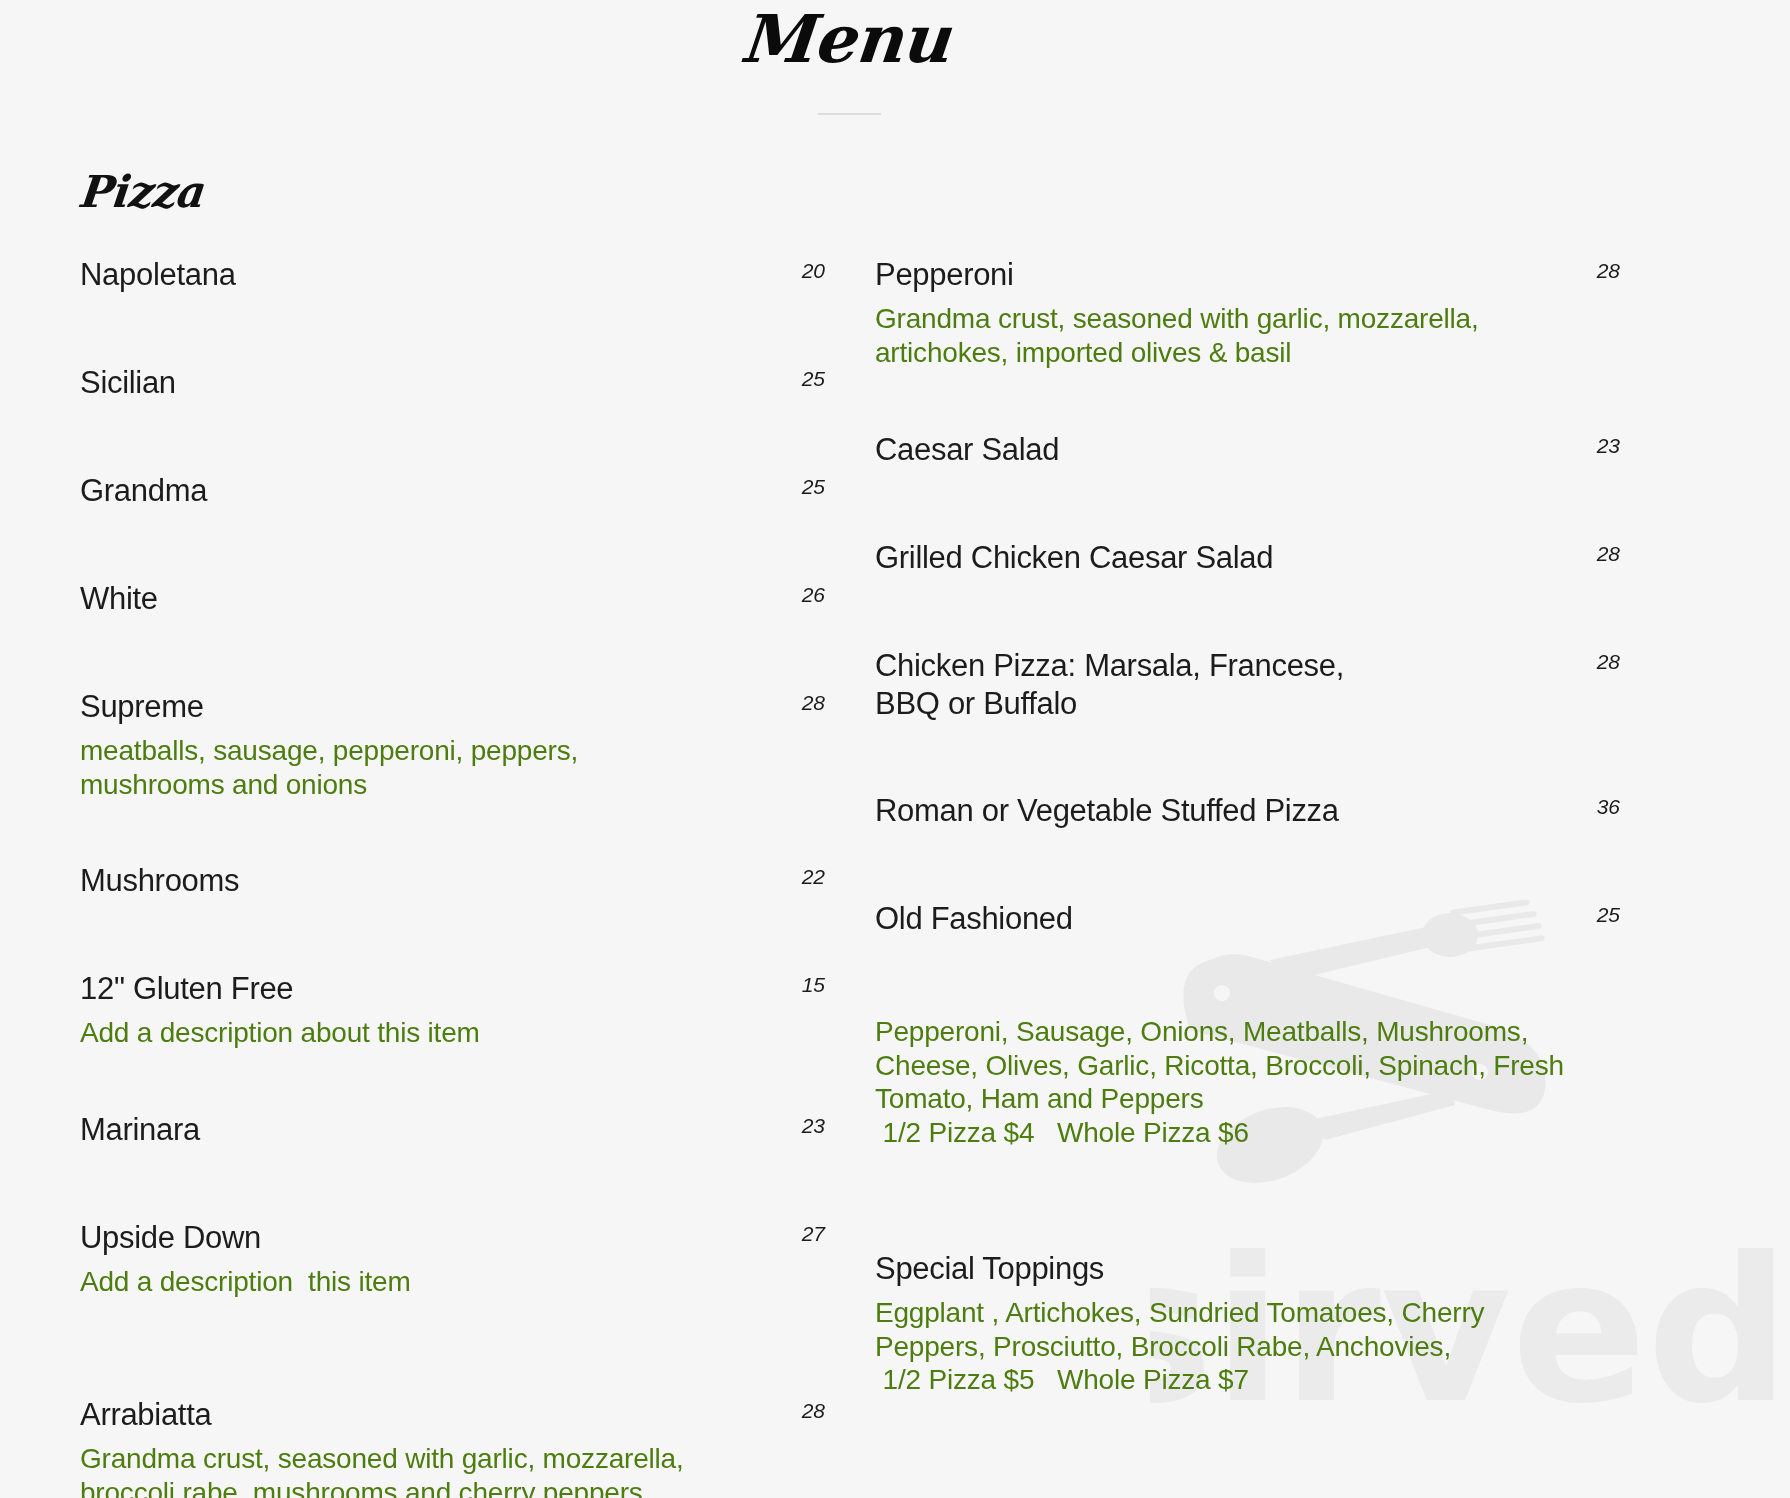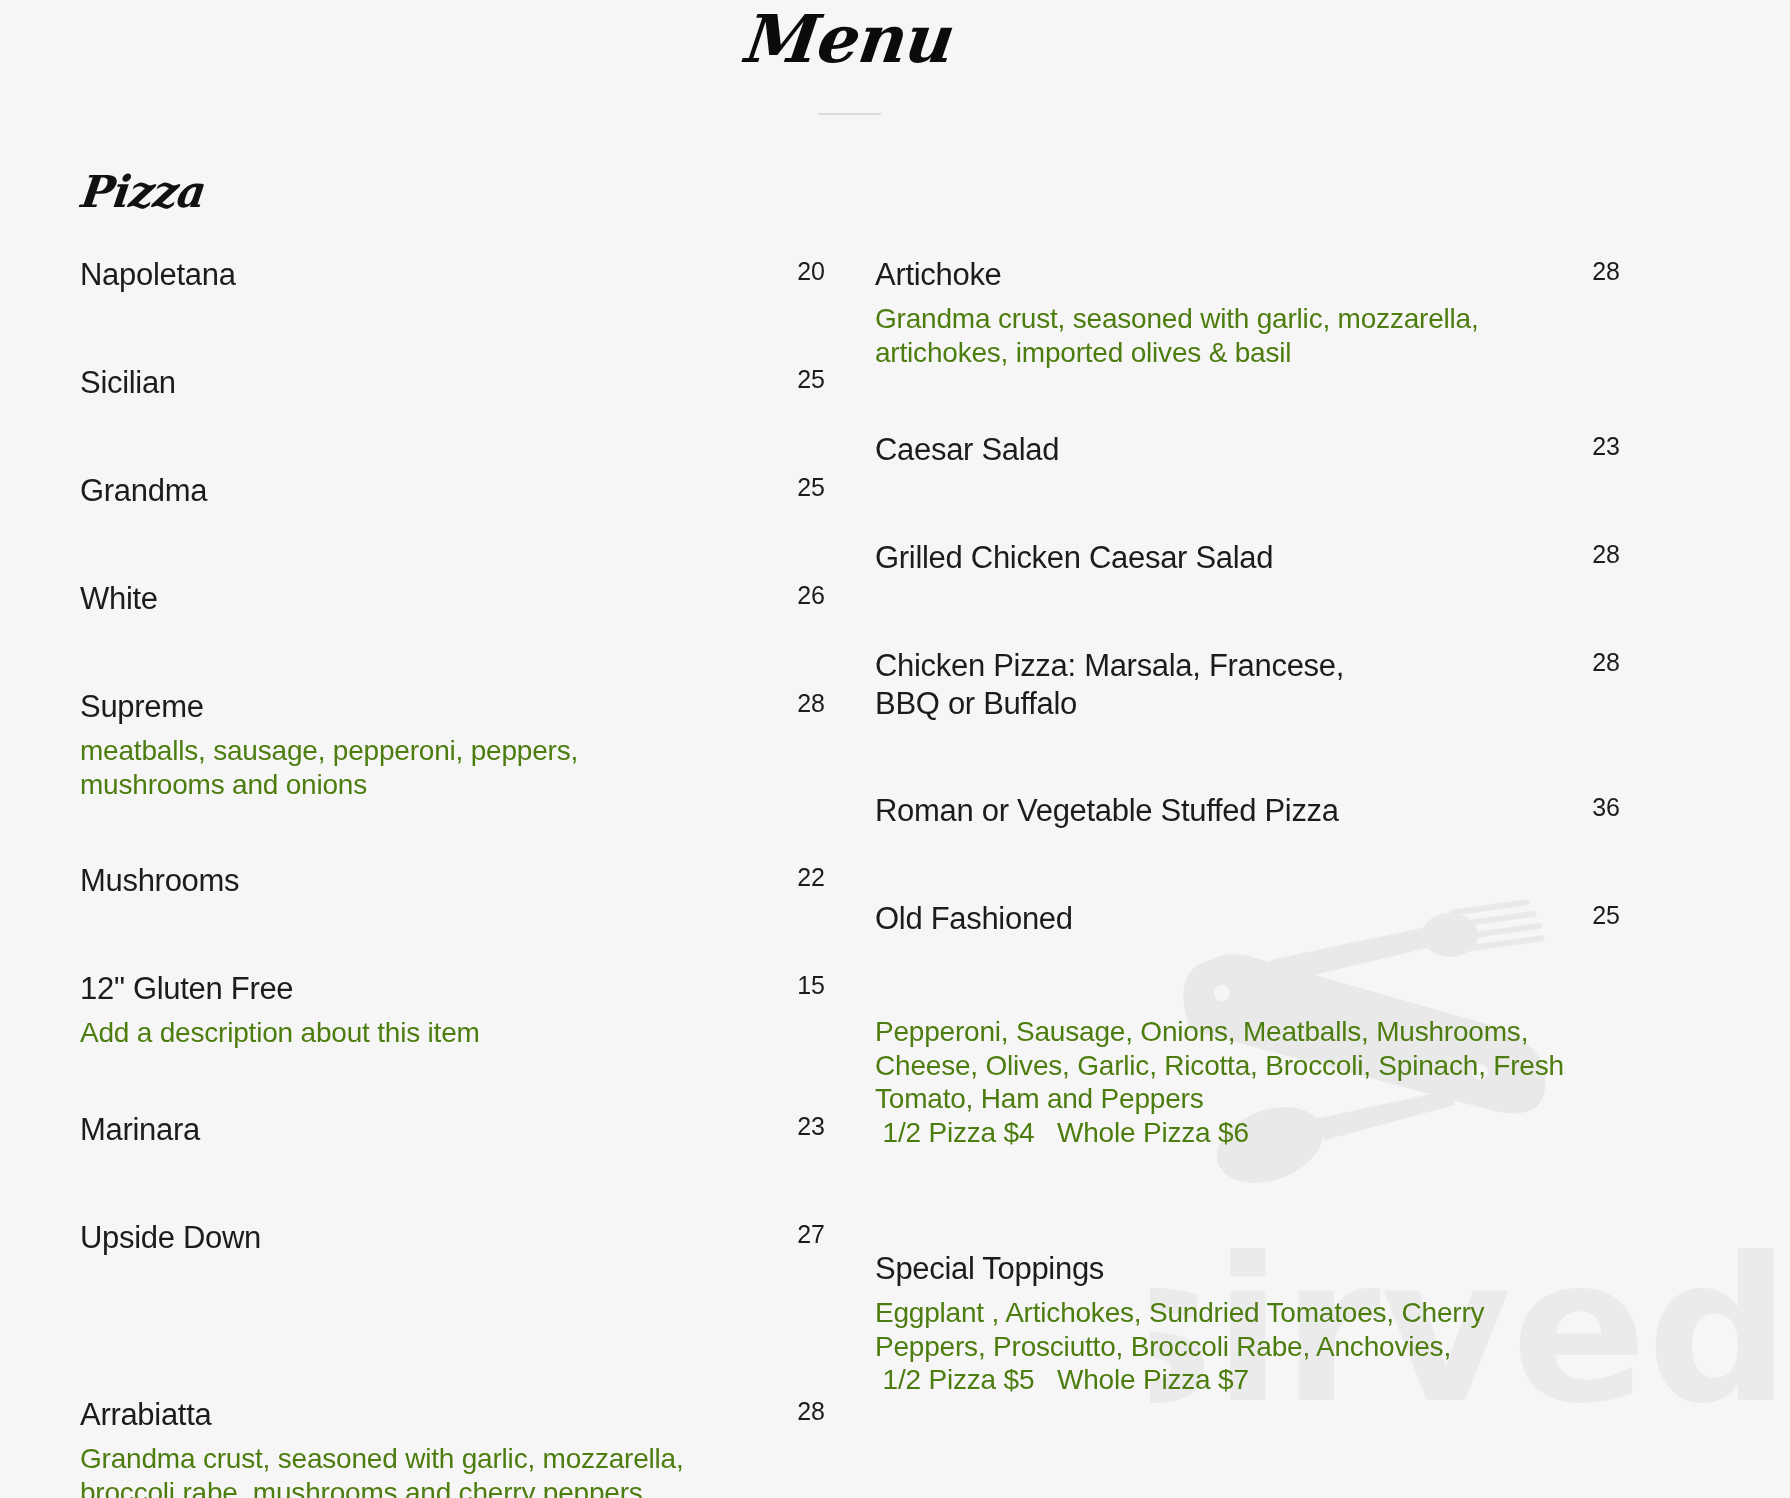--- a/index.html
+++ b/index.html
@@ -21,22 +21,22 @@
     left: 82px; top: 166px;
     font-family: "DejaVu Serif", serif; font-style: italic; font-weight: bold;
     font-size: 44px; color: #111; letter-spacing: -1px;
     transform: skewX(-8deg);
   }
   .item { position: absolute; width: 745px; }
   .item.left { left: 80px; }
   .item.right { left: 875px; }
   .item .name { font-size: 31px; line-height: 38px; color: #1c1c1c; letter-spacing: -0.3px; }
   .item .price {
-    position: absolute; right: 0; top: -4px; font-size: 25px; line-height: 38px;
-    color: #1c1c1c; text-align: right;
+    position: absolute; right: 0; top: -4px; font-size: 21px; line-height: 38px;
+    color: #1c1c1c; text-align: right; font-style: italic;
   }
   .item .desc {
     font-size: 28px; line-height: 33.6px; color: #4d7c0f; margin-top: 8px;
     letter-spacing: -0.2px;
   }
   .watermark { left: 1150px; top: 900px; width: 640px; height: 520px; pointer-events: none; }
 </style>
 </head>
 <body>
 
@@ -99,32 +99,35 @@
     <div>Add a description about this item</div>
   </div>
 </div>
 <div class="item left" style="top:1111px">
   <div class="name">Marinara</div>
   <div class="price">23</div>
 </div>
 <div class="item left" style="top:1219px">
   <div class="name">Upside Down</div>
   <div class="price">27</div>
+  <div class="desc">
+    <div style="white-space:pre">Add a description  this item</div>
+  </div>
 </div>
 <div class="item left" style="top:1396px">
   <div class="name">Arrabiatta</div>
   <div class="price">28</div>
   <div class="desc">
     <div>Grandma crust, seasoned with garlic, mozzarella,</div>
     <div>broccoli rabe, mushrooms and cherry peppers</div>
   </div>
 </div>
 
 <div class="item right" style="top:256px">
-  <div class="name">Artichoke</div>
+  <div class="name">Pepperoni</div>
   <div class="price">28</div>
   <div class="desc">
     <div>Grandma crust, seasoned with garlic, mozzarella,</div>
     <div>artichokes, imported olives &amp; basil</div>
   </div>
 </div>
 <div class="item right" style="top:431px">
   <div class="name">Caesar Salad</div>
   <div class="price">23</div>
 </div>

